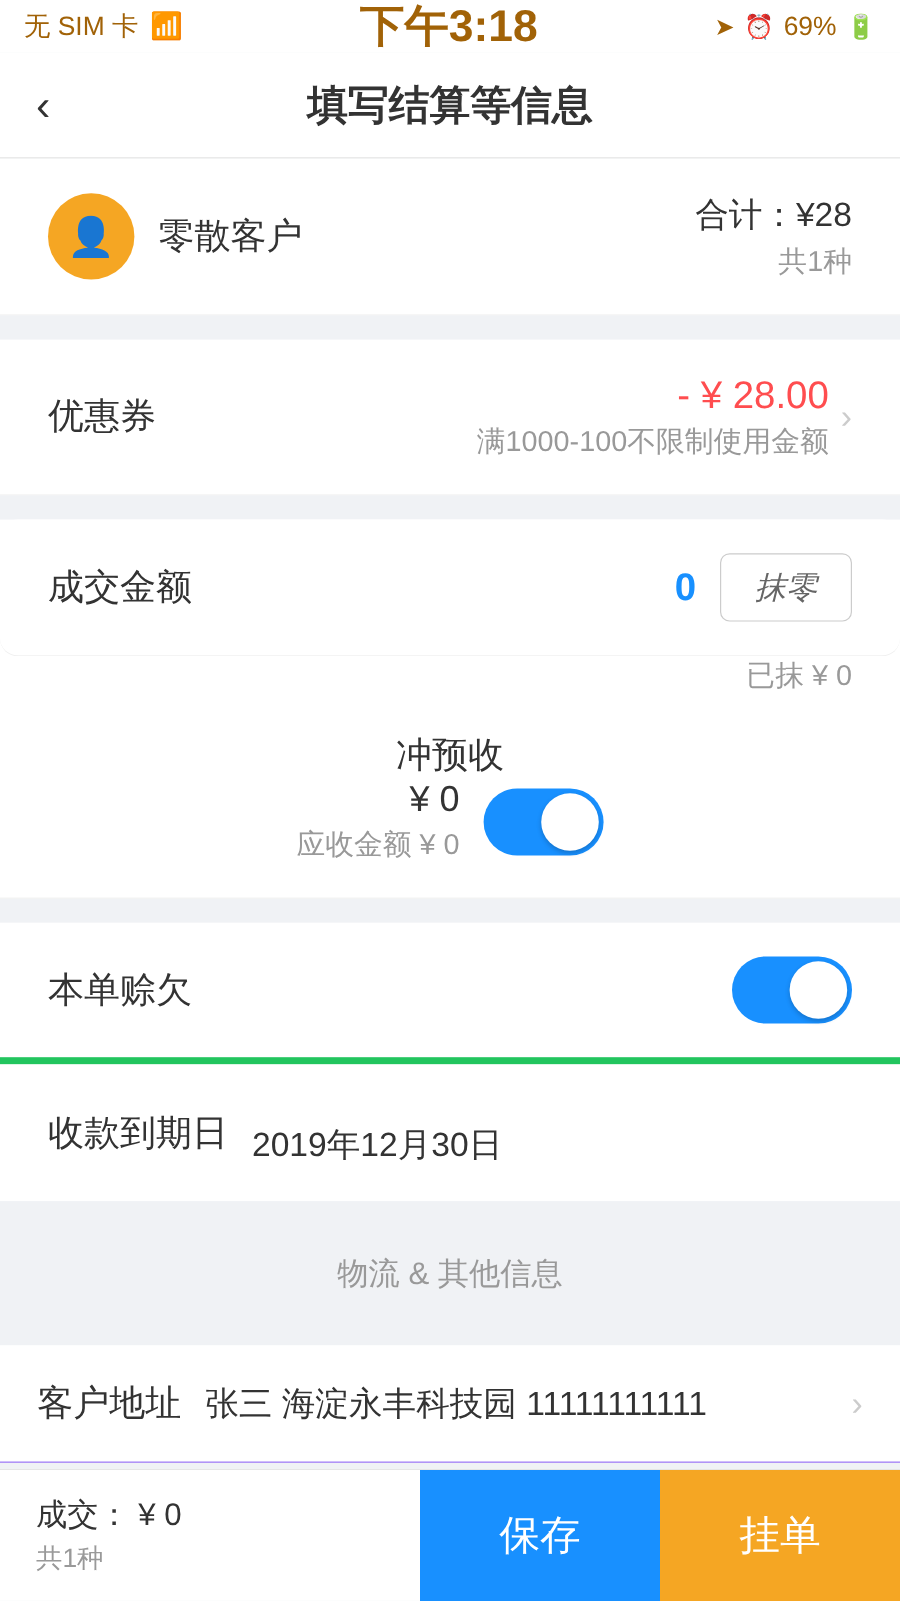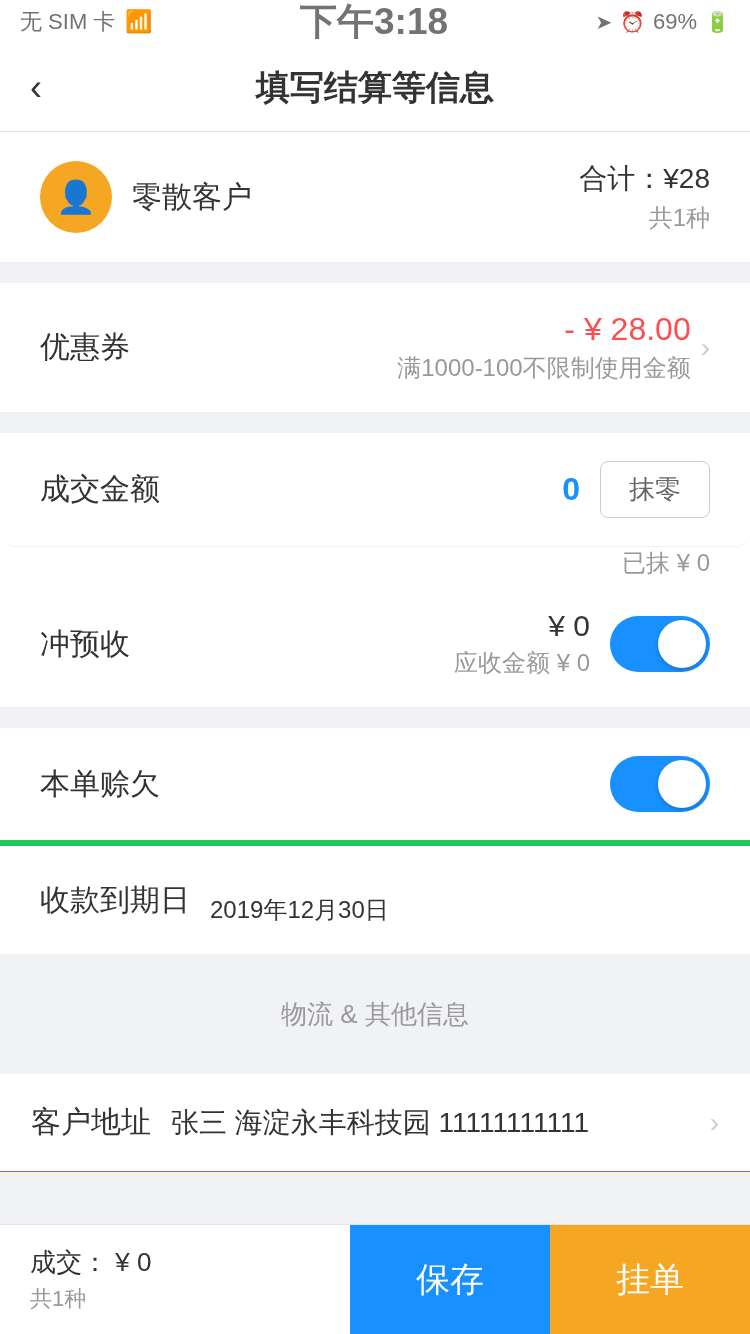--- a/index.html
+++ b/index.html
@@ -15,21 +15,21 @@
 
     
     .status-bar {
       background: #fff;
       height: 44px;
       display: flex;
       align-items: center;
       justify-content: space-between;
       padding: 0 20px;
       font-size: 24px;
-      color: #737373;
+      color: #a16207;
       gap: 31px;
     }
     .status-left { display: flex; align-items: center; gap: 10px; }
     .status-center { font-size: 37px; font-weight: 600; }
     .status-right { display: flex; align-items: center; gap: 8px; font-size: 22px; }
 
     
     .nav-bar {
       background: #fff;
       height: 88px;
@@ -170,20 +170,21 @@
       font-weight: 600;
     }
     .round-btn {
       border: 1px solid #ccc;
       border-radius: 8px;
       padding: 10px 28px;
       font-size: 26px;
       color: #666;
       background: #fff;
       cursor: pointer;
+      font-style: italic;
     }
 
     
     .sub-row {
       background: #fff;
       display: flex;
       justify-content: flex-end;
       padding: 0 40px 20px 40px;
     }
     .sub-text {
@@ -249,21 +250,21 @@
       display: flex;
       align-items: center;
       padding: 28px 40px;
     }
     .duedate-label {
       font-size: 30px;
       color: #333;
       margin-right: 20px;
     }
     .duedate-value {
-      font-size: 24px;
+      font-size: 28px;
       color: #333;
       margin-top: 20px;
     }
 
     
     .logistics-header {
       background: #f0f2f5;
       height: 80px;
       display: flex;
       align-items: center;
@@ -399,21 +400,21 @@
       <span class="form-label">成交金额</span>
       <div class="form-right">
         <span class="amount-value">0</span>
         <button class="round-btn">抹零</button>
       </div>
     </div>
     <div class="sub-row">
       <span class="sub-text">已抹  ¥ 0</span>
     </div>
 
-    <div style="display:flex; align-items:center; justify-content:space-between; padding: 10px 40px 28px 40px; background:#fff; border-bottom:1px solid #f0f0f0;">
+    <div style="display:flex; align-items:center; justify-content:space-between; padding: 10px 40px 28px 40px; background:#fff; border-bottom:1px solid #f0f0f0;flex-direction:column;">
       <span class="charge-label">冲预收</span>
       <div class="charge-right">
         <div class="charge-amounts">
           <div class="charge-amount">¥ 0</div>
           <div class="charge-due">应收金额 ¥ 0</div>
         </div>
         <div class="toggle">
           <div class="toggle-knob"></div>
         </div>
       </div>

